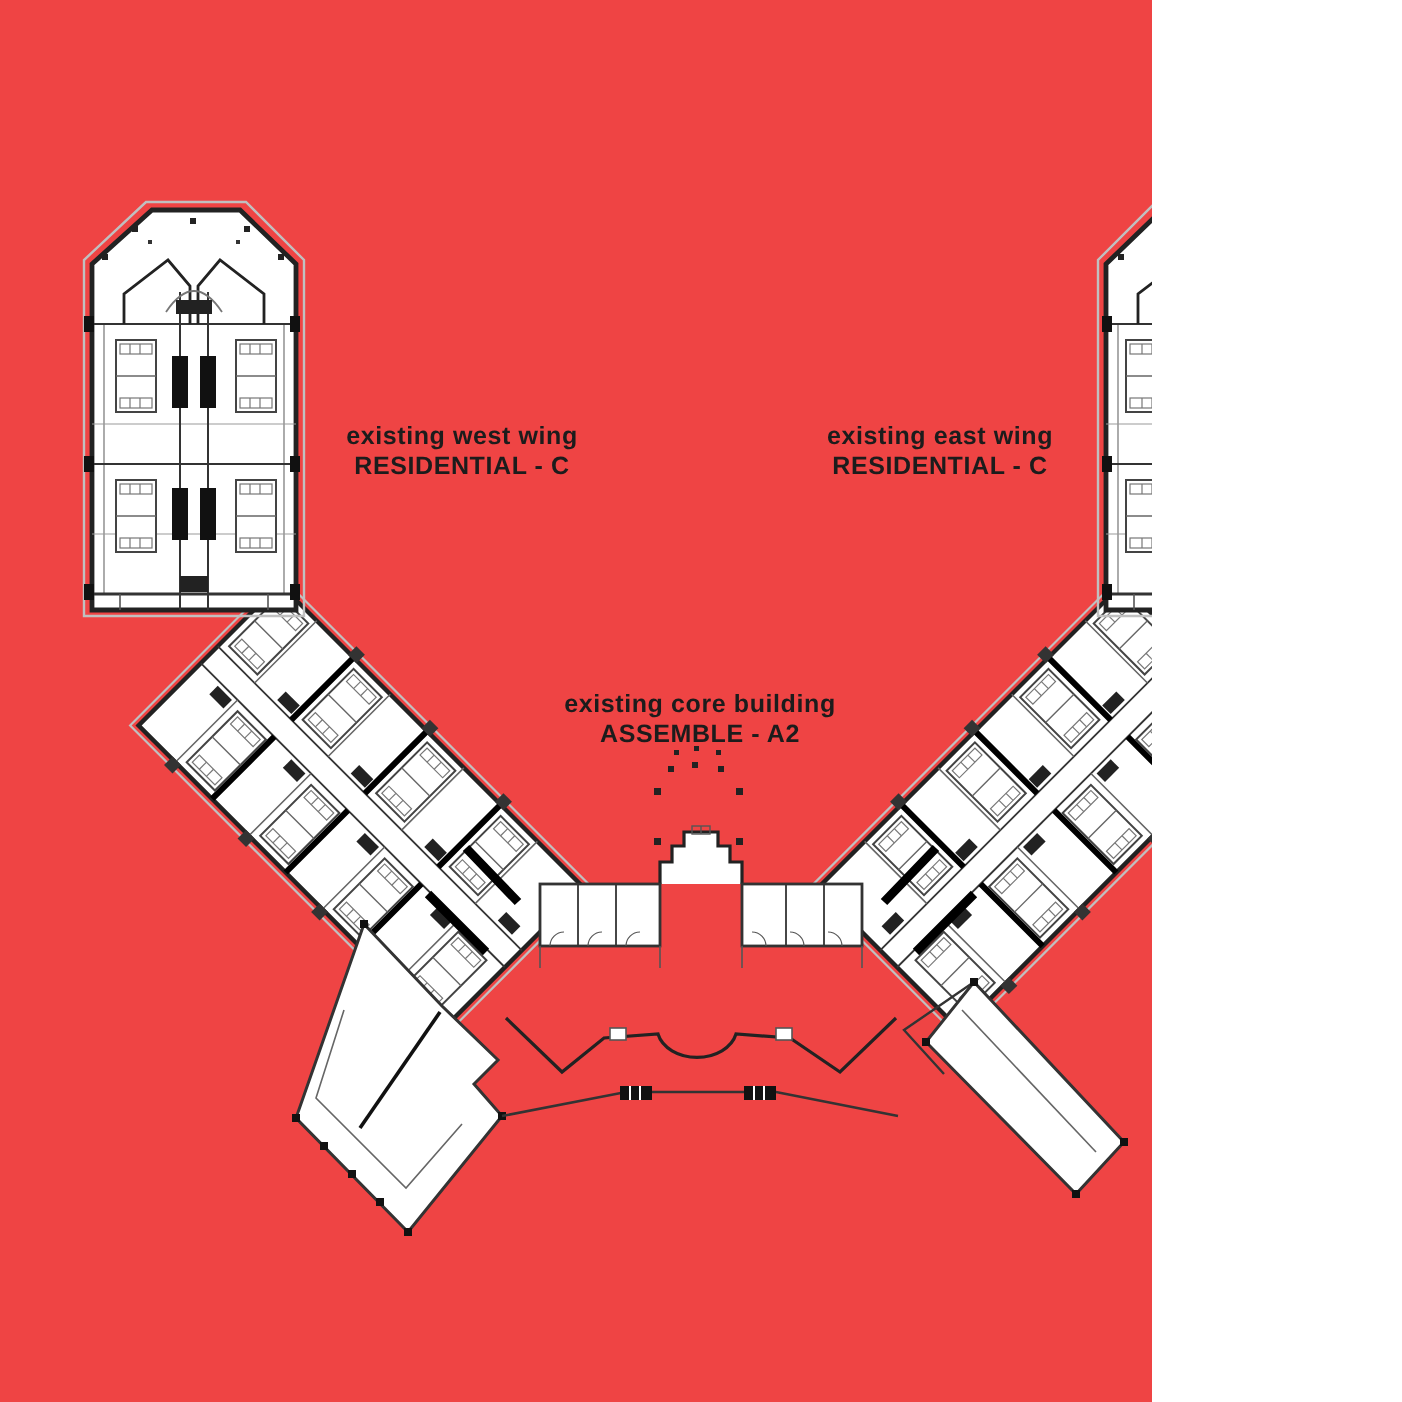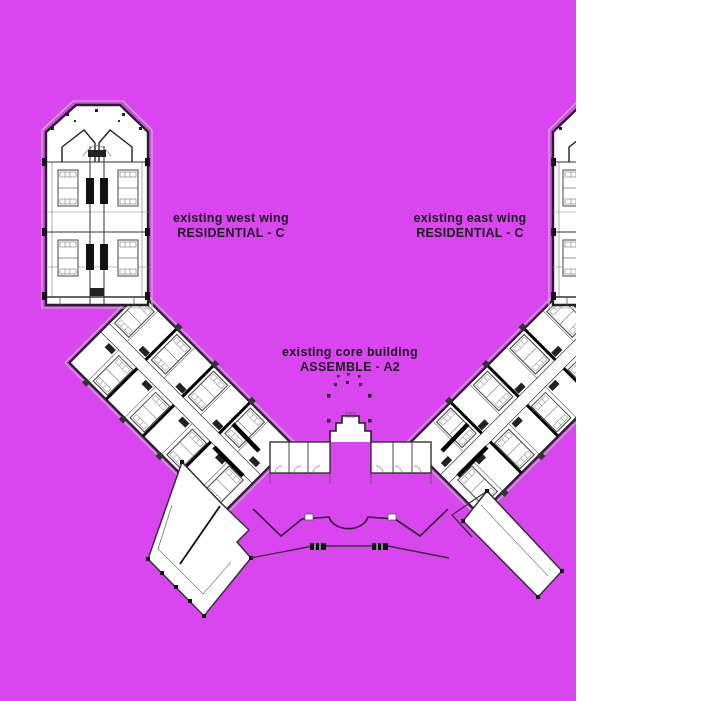--- a/index.html
+++ b/index.html
@@ -1,16 +1,16 @@
 <!DOCTYPE html>
 <html><head>
 <meta charset="utf-8">
 <style>
   html,body{margin:0;padding:0;background:#fff;}
-  #stage{position:relative;width:576px;height:701px;background:#d946ef;overflow:hidden;
+  #stage{position:relative;width:576px;height:701px;background:#ef4444;overflow:hidden;
          font-family:"Liberation Sans", sans-serif;}
   svg{position:absolute;left:0;top:0;}
   text{font-family:"Liberation Sans", sans-serif;font-weight:bold;fill:#1c1c1c;
        letter-spacing:.3px;}
   .lbl1{font-size:12.5px;}
   .lbl2{font-size:12.5px;}
 </style>
 </head>
 <body>
 

